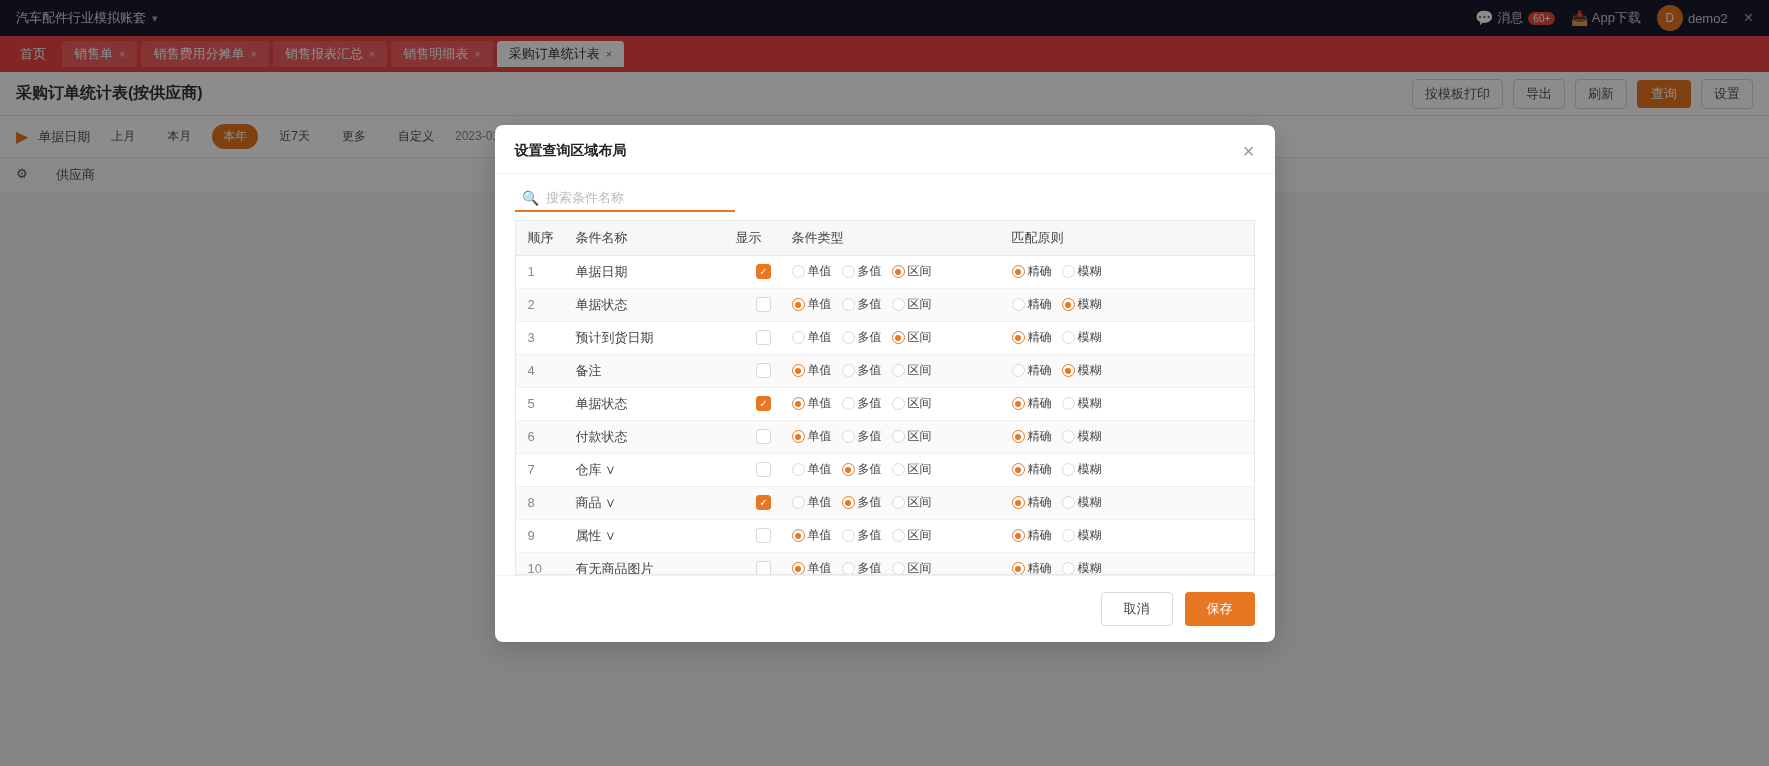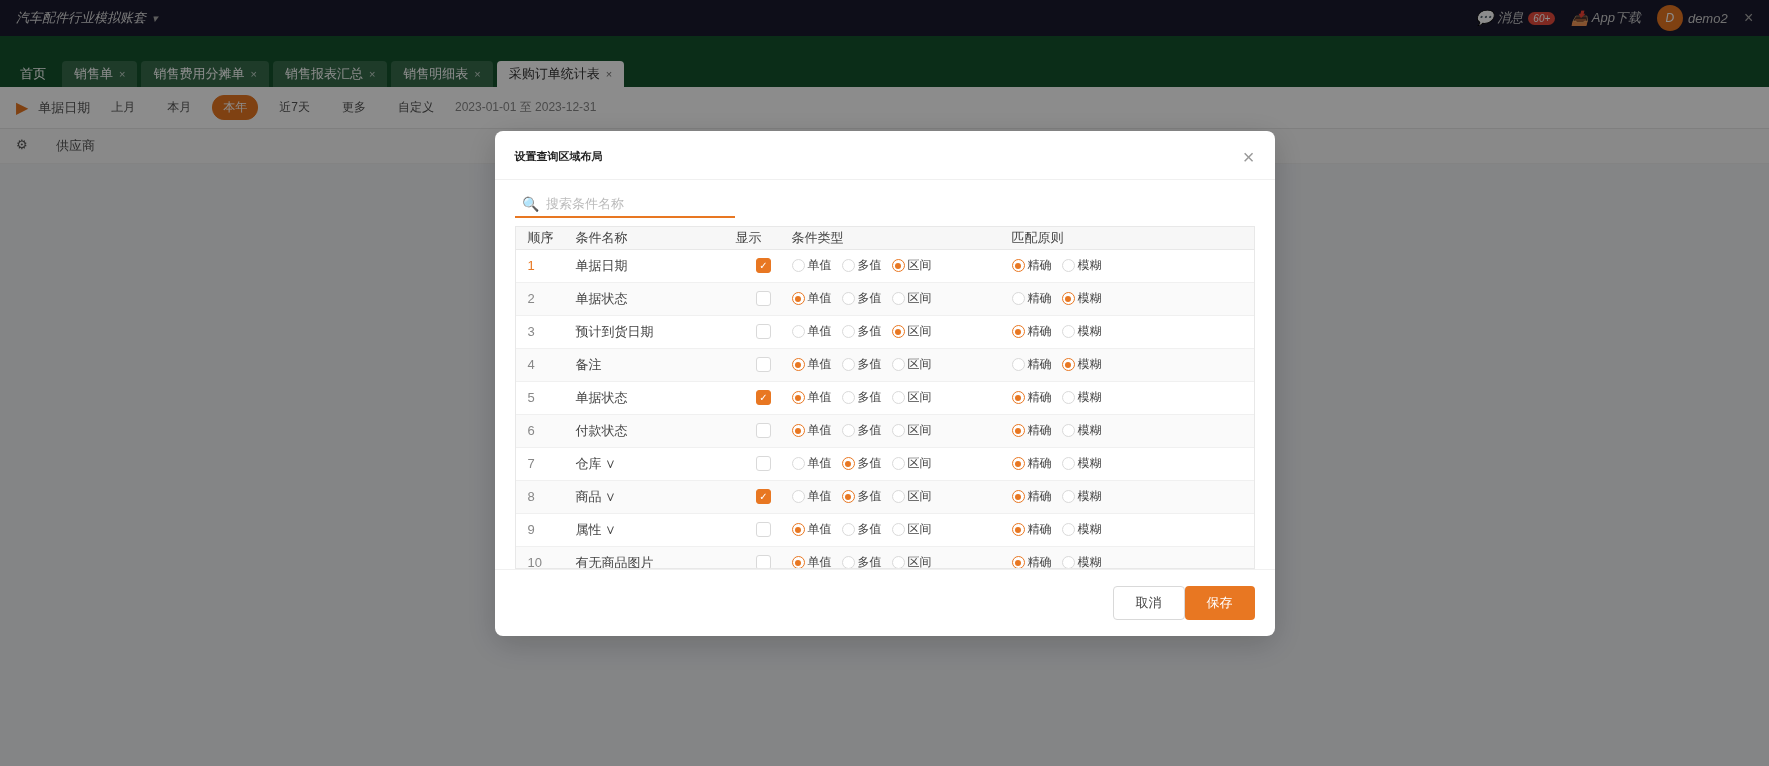--- a/index.html
+++ b/index.html
@@ -7,32 +7,31 @@
 
     
     .top-nav {
       background: #1a1a2e;
       height: 36px;
       display: flex;
       align-items: center;
       justify-content: space-between;
       padding: 0 16px;
       color: #ccc;
-      font-style: italic;
     }
     .top-nav-left { font-size: 13px; color: #ddd; display: flex; align-items: center; gap: 6px; }
     .top-nav-right { display: flex; align-items: center; gap: 16px; font-size: 13px; color: #ccc; }
     .top-nav-right .badge { background: #e74c3c; color: white; border-radius: 10px; font-size: 10px; padding: 1px 5px; margin-left: 2px; }
 
     
     .tab-bar {
-      background: #14532d;
-      height: 51px;
-      display: flex;
-      align-items: flex-end;
+      background: #ef4444;
+      height: 36px;
+      display: flex;
+      align-items: center;
       padding: 0 8px;
       gap: 4px;
     }
     .tab-item {
       background: rgba(255,255,255,0.15);
       color: white;
       padding: 4px 12px;
       border-radius: 4px 4px 0 0;
       font-size: 13px;
       cursor: pointer;
@@ -95,21 +94,21 @@
       display: flex;
       flex-direction: column;
     }
     .modal-header {
       display: flex;
       align-items: center;
       justify-content: space-between;
       padding: 16px 20px 12px;
       border-bottom: 1px solid #f0f0f0;
     }
-    .modal-title { font-size: 11px; font-weight: bold; color: #222; font-family: Liberation Mono, monospace; }
+    .modal-title { font-size: 14px; font-weight: bold; color: #222; font-family: Liberation Mono, monospace; }
     .modal-close { cursor: pointer; color: #999; font-size: 18px; line-height: 1; }
 
     
     .modal-tabs {
       display: flex;
       padding: 12px 20px 0;
       border-bottom: 1px solid #e8e8e8;
       gap: 0;
     }
     .modal-tab {
@@ -157,21 +156,21 @@
       flex: 1;
       overflow: hidden;
       padding: 0 20px;
     }
     .modal-table-header {
       display: grid;
       grid-template-columns: 48px 160px 56px 220px 200px;
       background: #f7f7f7;
       border: 1px solid #e8e8e8;
       border-bottom: none;
-      padding: 2px 12px;
+      padding: 8px 12px;
       font-size: 13px;
       font-weight: 500;
       color: #444;
     }
     .modal-table-body {
       overflow-y: auto;
       max-height: 320px;
       border: 1px solid #e8e8e8;
     }
     .modal-table-row {
@@ -199,21 +198,21 @@
     .radio-item { display: flex; align-items: center; gap: 3px; cursor: pointer; font-size: 12px; color: #444; }
     .radio-circle { width: 13px; height: 13px; border-radius: 50%; border: 1.5px solid #d9d9d9; background: white; display: inline-flex; align-items: center; justify-content: center; }
     .radio-circle.selected { border-color: #e87722; }
     .radio-circle.selected::after { content: ''; width: 6px; height: 6px; border-radius: 50%; background: #e87722; display: block; }
 
     
     .modal-footer {
       display: flex;
       justify-content: flex-end;
       padding: 16px 20px;
-      gap: 0;
+      gap: 12px;
       border-top: 1px solid #f0f0f0;
     }
     .btn-cancel {
       padding: 7px 22px;
       border: 1px solid #d9d9d9;
       background: white;
       border-radius: 4px;
       cursor: pointer;
       font-size: 13px;
       color: #444;
@@ -304,20 +303,30 @@
     <span class="tab-close">×</span>
   </div>
   <div class="tab-item active">
     <span>采购订单统计表</span>
     <span class="tab-close">×</span>
   </div>
 </div>
 
 <div class="bg-content">
 
+  <div class="page-header">
+    <span class="page-title">采购订单统计表(按供应商)</span>
+    <div class="header-actions">
+      <button class="btn-outline">按模板打印</button>
+      <button class="btn-outline">导出</button>
+      <button class="btn-outline">刷新</button>
+      <button class="btn-primary">查询</button>
+      <button class="btn-outline">设置</button>
+    </div>
+  </div>
 
   <div class="filter-bar">
     <span class="filter-toggle">▶</span>
     <span class="filter-label">单据日期</span>
     <button class="filter-btn">上月</button>
     <button class="filter-btn">本月</button>
     <button class="filter-btn active">本年</button>
     <button class="filter-btn">近7天</button>
     <button class="filter-btn">更多</button>
     <button class="filter-btn">自定义</button>

